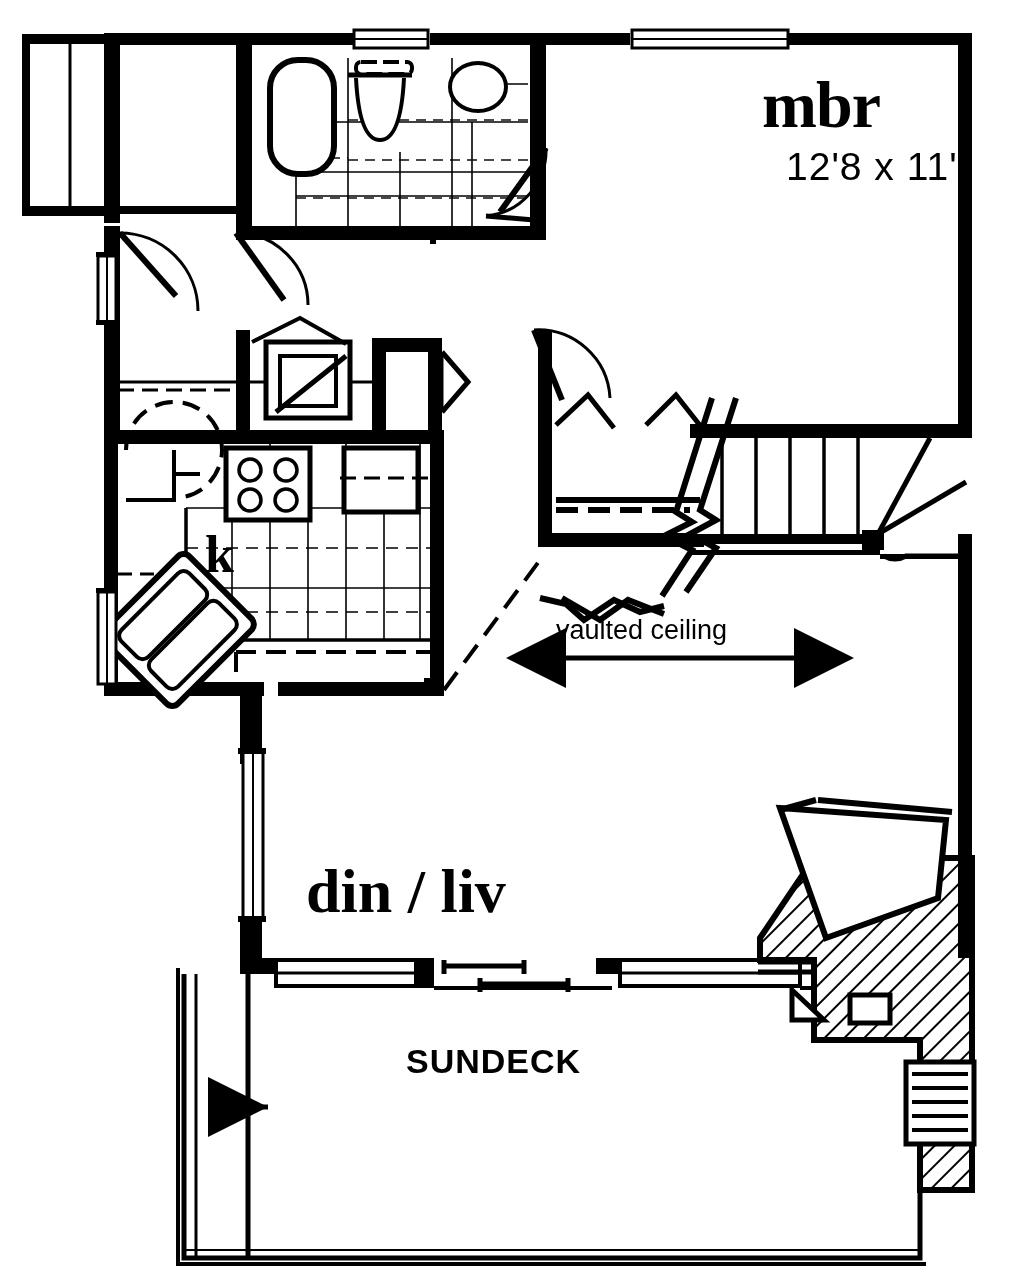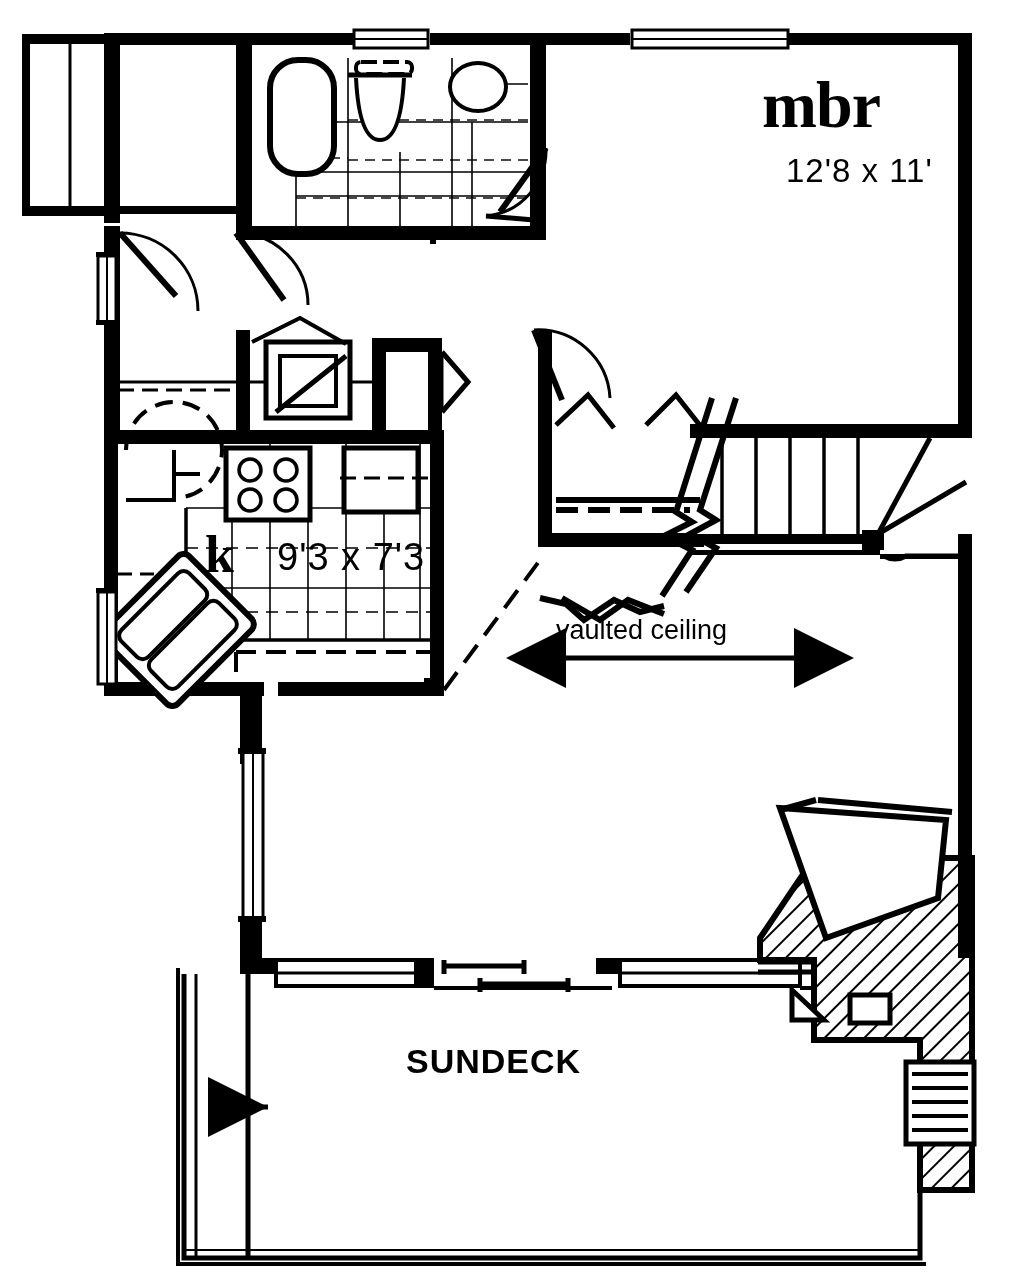--- a/index.html
+++ b/index.html
@@ -35,21 +35,21 @@
     font-weight: bold;
   }
   .lbl-sans {
     font-family: "Liberation Sans", "DejaVu Sans", sans-serif;
   }
   .lbl-sans-bold {
     font-family: "Liberation Sans", "DejaVu Sans", sans-serif;
     font-weight: bold;
   }
   #mbr-name   { left: 762px; top: 72px;  font-size: 66px; letter-spacing: -1px; }
-  #mbr-dim    { left: 786px; top: 154px; font-size: 33px; letter-spacing: 1px; }
+  #mbr-dim    { left: 786px; top: 147px; font-size: 39px; letter-spacing: 1px; }
   #k-name     { left: 205px; top: 529px; font-size: 52px; }
   #k-dim      { left: 277px; top: 538px; font-size: 38px; letter-spacing: 1px; }
   #dinliv-dim { left: 307px; top: 808px; font-size: 38px; letter-spacing: 1px; }
   #dinliv-name{ left: 306px; top: 860px; font-size: 62px; letter-spacing: 0px; }
   #vaulted    { left: 556px; top: 617px; font-size: 27px; font-weight: normal; letter-spacing: 0px; }
   #sundeck    { left: 406px; top: 1044px; font-size: 34px; letter-spacing: 1px; }
 </style>
 </head>
 <body>
 
@@ -390,20 +390,20 @@
       <line x1="566" y1="658" x2="794" y2="658" stroke="#000" stroke-width="5" marker-start="url(#arrL)" marker-end="url(#arrR)"></line>
     </g>
 
     <rect x="958" y="560" width="14" height="398" fill="#000"></rect>
   </svg>
 
   <div class="lbl lbl-serif-bold" id="mbr-name">mbr</div>
   <div class="lbl lbl-sans" id="mbr-dim">12'8 x 11'</div>
 
   <div class="lbl lbl-serif-bold" id="k-name">k</div>
-  <div class="lbl lbl-sans" id="k-dim">9'3 x 7'3</div>
-
+
+  <div class="lbl lbl-serif-bold" id="dinliv-name">din / liv</div>
 
   <div class="lbl lbl-sans-bold" id="vaulted">vaulted ceiling</div>
 
   <div class="lbl lbl-sans-bold" id="sundeck">SUNDECK</div>
 
 </div>
 
 </body></html>

